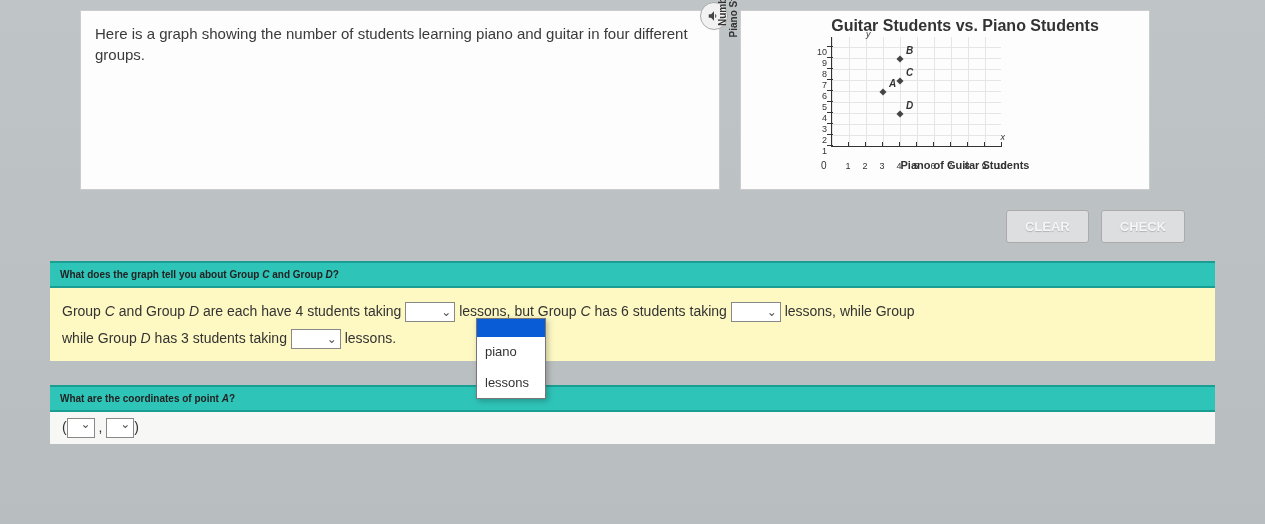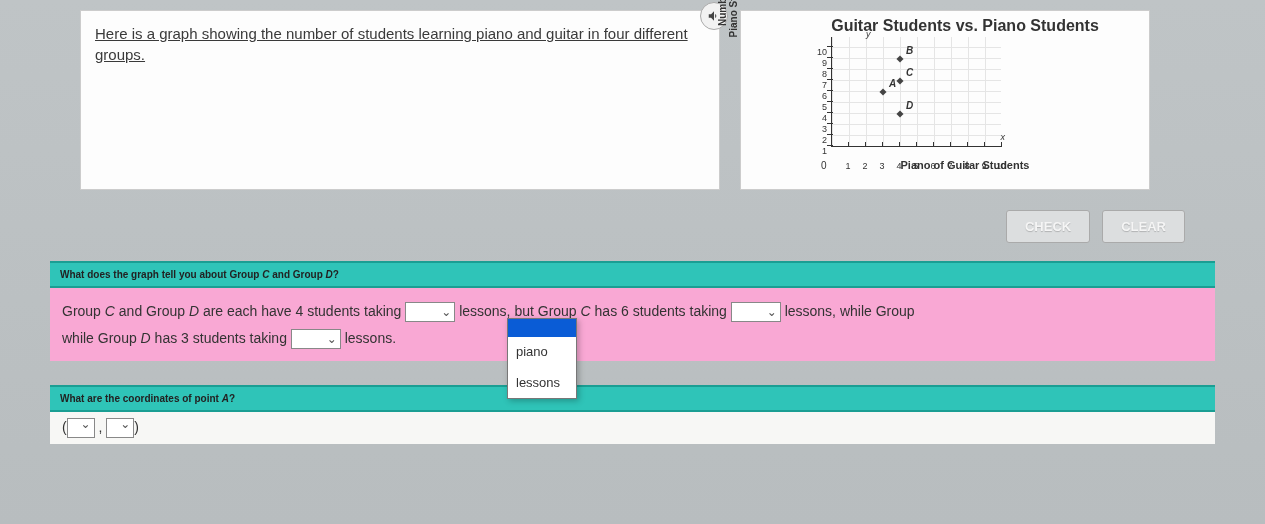--- a/index.html
+++ b/index.html
@@ -19,21 +19,20 @@
   }
   .prompt-card {
     background: #fdfdfd;
     border: 1px solid #ccc;
     padding: 12px 14px;
     width: 640px;
     height: 180px;
     font-size: 15px;
     line-height: 1.4;
     color: #3a3a3a;
-    text-decoration: underline;
   }
   .audio-btn {
     position: absolute;
     left: 700px;
     top: 2px;
     width: 28px;
     height: 28px;
     border-radius: 50%;
     background: #f2f2f2;
     border: 1px solid #aaa;
@@ -166,21 +165,21 @@
   .q-header {
     background: linear-gradient(90deg, #2fc4b8, #2fc4b8);
     border-top: 2px solid #1a9e93;
     border-bottom: 2px solid #1a9e93;
     padding: 6px 10px;
     font-weight: bold;
     font-size: 10px;
     color: #222;
   }
   .q-body {
-    background: #f9a8d4;
+    background: #fef9c3;
     padding: 10px 12px;
     font-size: 14px;
     line-height: 1.9;
     color: #333;
     position: relative;
   }
   .inline-select {
     display: inline-block;
     border: 1px solid #888;
     background: #fff;
@@ -195,21 +194,21 @@
   .inline-select::after {
     content: "⌄";
     position: absolute;
     right: 3px;
     top: -2px;
     font-size: 12px;
     color: #555;
   }
   .dropdown-open {
     position: absolute;
-    left: 457px;
+    left: 426px;
     top: 30px;
     background: #fff;
     border: 1px solid #777;
     box-shadow: 2px 2px 6px rgba(0,0,0,0.25);
     width: 70px;
     z-index: 10;
   }
   .dropdown-open .opt-selected {
     background: #0a5cd6;
     height: 18px;
@@ -296,22 +295,22 @@
         <span class="xtick" style="left: 149px;">7</span>
         <span class="xtick" style="left: 166px;">8</span>
         <span class="xtick" style="left: 183px;">9</span>
         <span class="xtick" style="left: 200px;">10</span>
       </div>
     <div class="xlabel">Piano of Guitar Students</div>
   </div>
 </div>
 
 <div class="btn-row">
+  <button class="action-btn">CLEAR</button>
   <button class="action-btn">CHECK</button>
-  <button class="action-btn">CLEAR</button>
 </div>
 
 <div class="question-block">
   <div class="q-header">
     <span>What does the graph tell you about Group </span><span class="it">C</span><span> and Group </span><span class="it">D</span><span>?</span>
   </div>
   <div class="q-body">
     <span>Group </span><span class="it">C</span><span> and Group </span><span class="it">D</span><span> are each have 4 students taking </span><span class="inline-select"></span><span> lessons, but Group </span><span class="it">C</span><span> has 6 students taking </span><span class="inline-select"></span><span> lessons, while Group </span><br><span>while Group </span><span class="it">D</span><span> has 3 students taking </span><span class="inline-select"></span><span> lessons.</span>
 
     <div class="dropdown-open">

